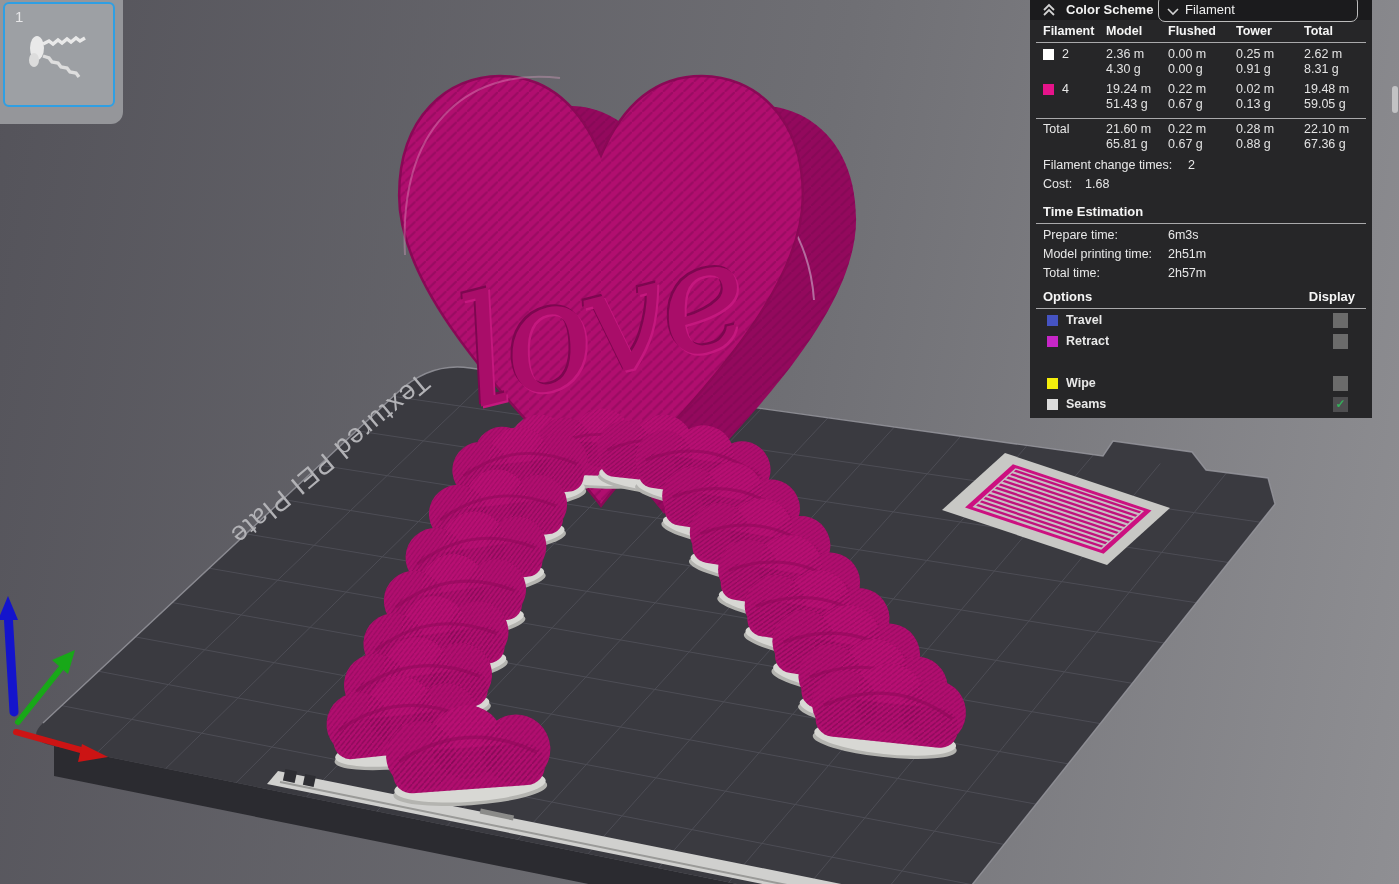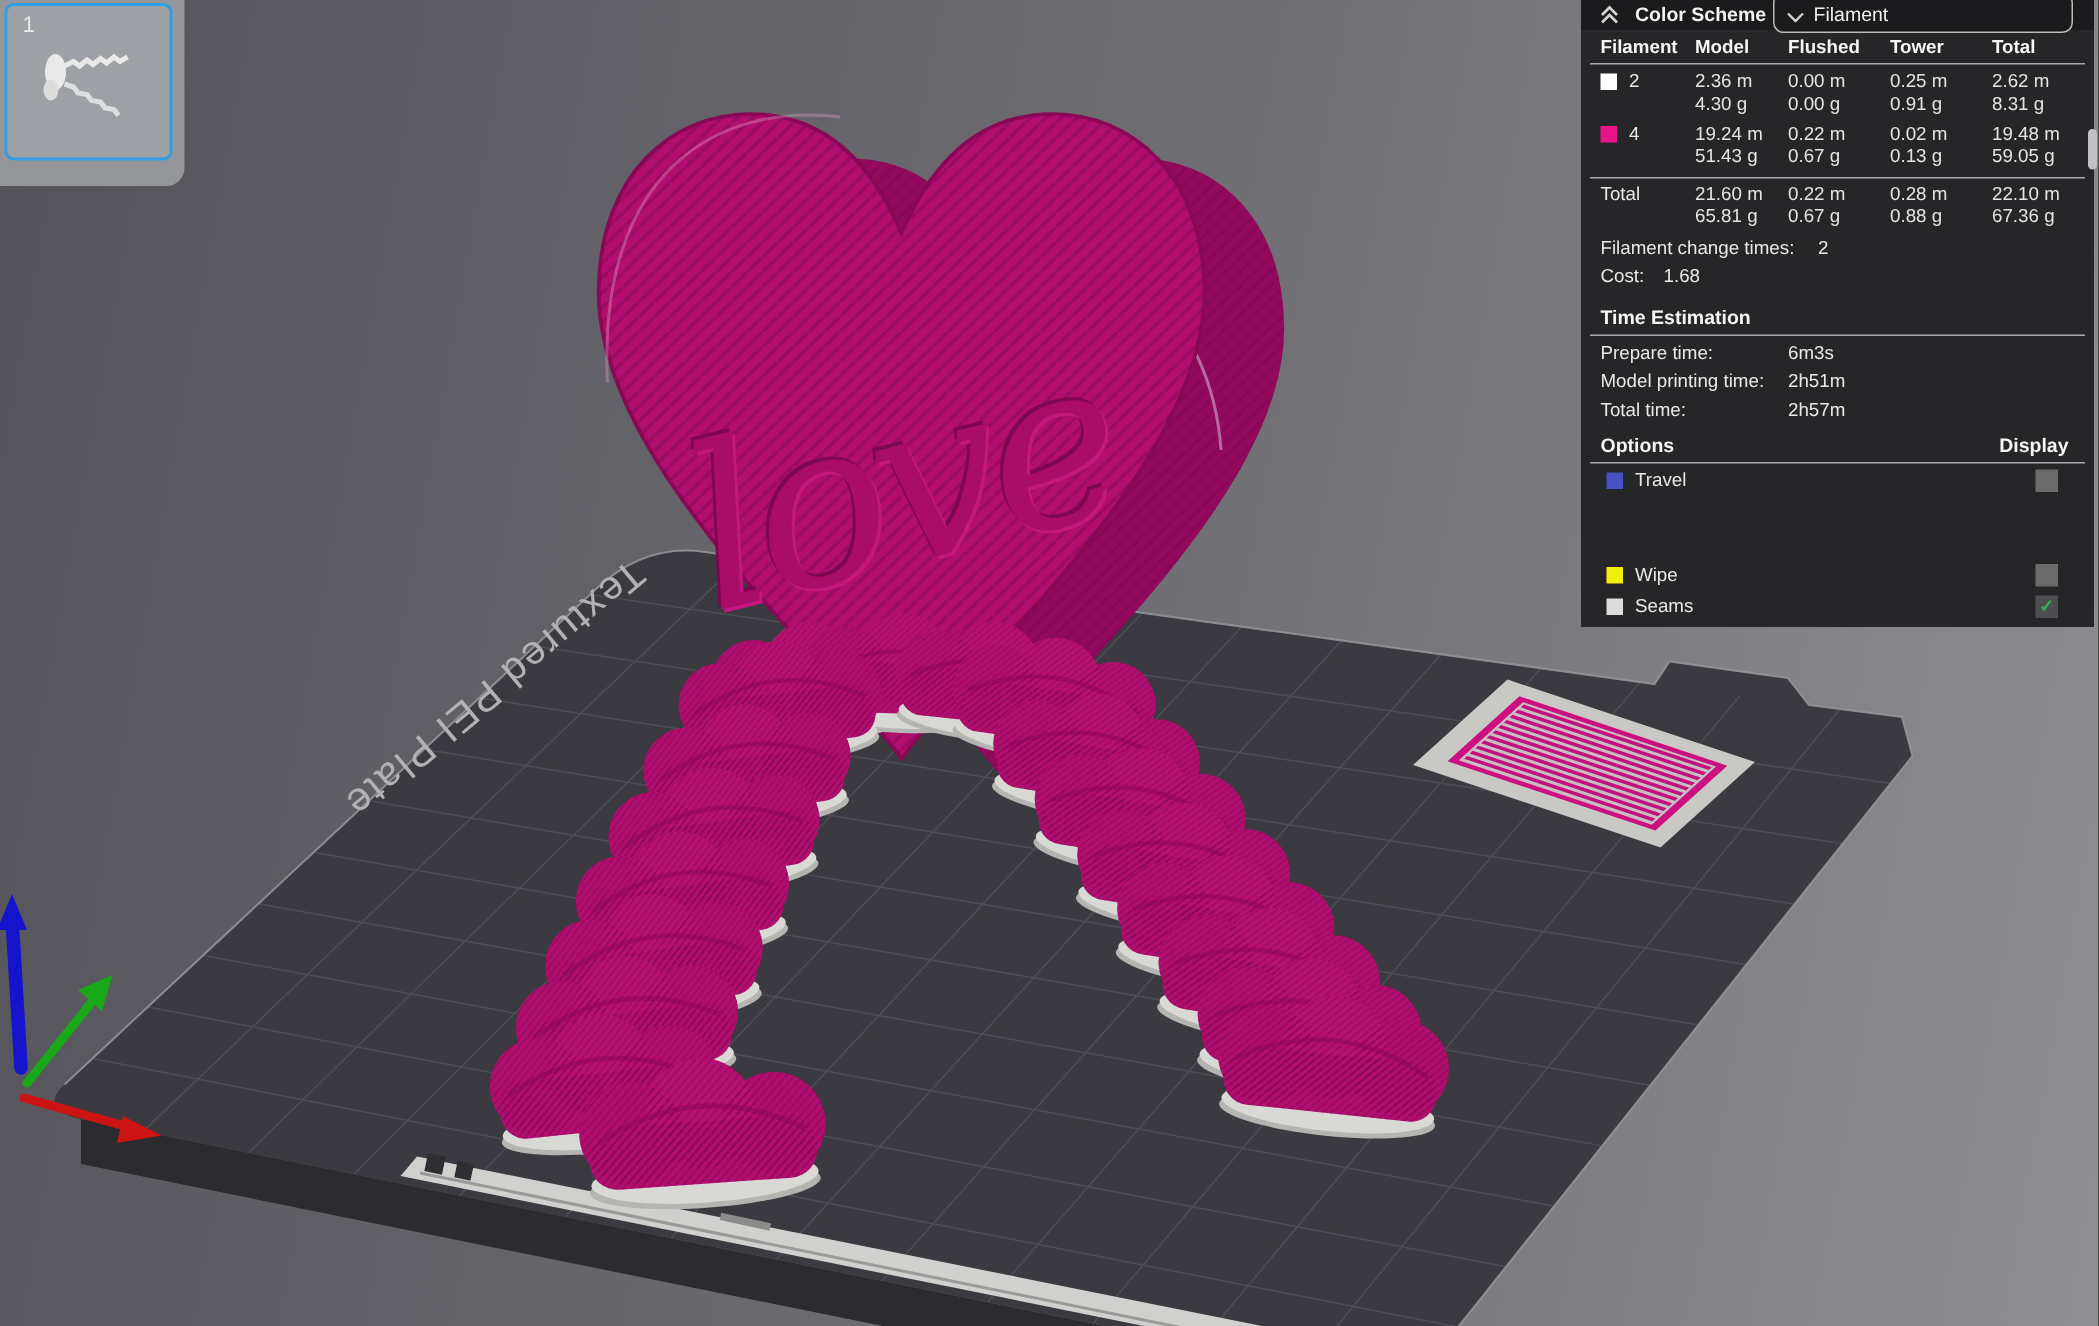--- a/index.html
+++ b/index.html
@@ -8,42 +8,42 @@
          background:linear-gradient(100deg,#54535a 0%,#6f6f74 55%,#8f8f93 100%);}
   #scene{position:absolute;left:0;top:0;}
   
   .thumb-back{position:absolute;left:0;top:0;width:123px;height:124px;background:#95969a;
               border-radius:0 0 12px 0;}
   .thumb-card{position:absolute;left:3px;top:2px;width:108px;height:101px;background:#9da0a4;
               border:2px solid #2f9fe3;border-radius:6px;cursor:pointer;}
   .thumb-num{position:absolute;left:10px;top:4px;font-size:15px;color:#e6e6e8;}
   
   .panel{position:absolute;left:1030px;top:0;width:342px;height:418px;background:#262628;
-         color:#e8e8e8;font-size:12.5px;overflow:hidden;margin-left:24px;}
+         color:#e8e8e8;font-size:12.5px;overflow:hidden;}
   .panel-header{position:absolute;left:0;top:0;width:100%;height:20px;background:#1b1b1d;}
   .collapse-ico{position:absolute;left:12px;top:3px;width:14px;height:14px;cursor:pointer;}
   .cs-title{position:absolute;left:36px;top:2px;font-weight:bold;font-size:13px;color:#f2f2f2;}
   .dropdown{position:absolute;left:128px;top:-5px;width:198px;height:25px;border:1px solid #bcbcbc;
             border-radius:7px;background:#1b1b1d;cursor:pointer;}
   .dd-chev{position:absolute;left:8px;top:10px;width:12px;height:10px;}
   .dd-label{position:absolute;left:26px;top:6px;font-size:13px;color:#efefef;}
   .sep{position:absolute;left:6px;width:330px;height:1px;background:#a9a9ab;}
   .th{position:absolute;top:24px;font-weight:bold;font-size:12.5px;color:#f5f5f5;}
   .c1{left:13px}.c2{left:76px}.c3{left:138px}.c4{left:206px}.c5{left:274px}
   .frow{position:absolute;width:100%;}
   .cell{position:absolute;line-height:15px;white-space:nowrap;color:#e3e3e3;}
   .swatch{position:absolute;left:13px;top:2px;width:11px;height:11px;}
   .fid{position:absolute;left:32px;top:0;}
   .kv-label{position:absolute;left:13px;white-space:nowrap;}
   .kv-val{position:absolute;white-space:nowrap;}
   .sec-title{position:absolute;left:13px;font-weight:bold;font-size:13px;color:#f5f5f5;}
   .disp-hdr{position:absolute;right:17px;font-weight:bold;font-size:13px;color:#f5f5f5;padding-left:12px;}
   .opt-row{position:absolute;left:0;width:100%;height:21px;}
   .opt-swatch{position:absolute;left:17px;top:4px;width:11px;height:11px;}
-  .opt-label{position:absolute;left:36px;top:2px;}
+  .opt-label{position:absolute;left:36px;top:2px;font-weight:bold;}
   .chk{position:absolute;right:24px;top:2px;width:15px;height:15px;background:#6b6b6b;cursor:pointer;
        text-align:center;line-height:15px;font-size:12px;color:#35b05a;font-weight:bold;}
   .chk.on{background:#4e4e50;}
   .scrollbar-thumb{position:absolute;right:1px;top:86px;width:6px;height:27px;background:#c2c2c4;
                    border-radius:3px;cursor:pointer;}
 </style>
 </head>
 <body>
 
 <div id="stage">
@@ -300,20 +300,25 @@
 
   <span class="sec-title" style="top:289px">Options</span>
   <span class="disp-hdr" style="top:289px">Display</span>
   <div class="sep" style="top:308px"></div>
 
   <div class="opt-row" style="top:311px">
     <div class="opt-swatch" style="background: rgb(69, 83, 194);"></div>
     <span class="opt-label">Travel</span>
     <div class="chk"></div>
   </div>
+  <div class="opt-row" style="top:332px">
+    <div class="opt-swatch" style="background: rgb(199, 38, 199);"></div>
+    <span class="opt-label">Retract</span>
+    <div class="chk"></div>
+  </div>
   <div class="opt-row" style="top:374px">
     <div class="opt-swatch" style="background: rgb(244, 238, 12);"></div>
     <span class="opt-label">Wipe</span>
     <div class="chk"></div>
   </div>
   <div class="opt-row" style="top:395px">
     <div class="opt-swatch" style="background: rgb(220, 220, 220);"></div>
     <span class="opt-label">Seams</span>
     <div class="chk on">✓</div>
   </div>

